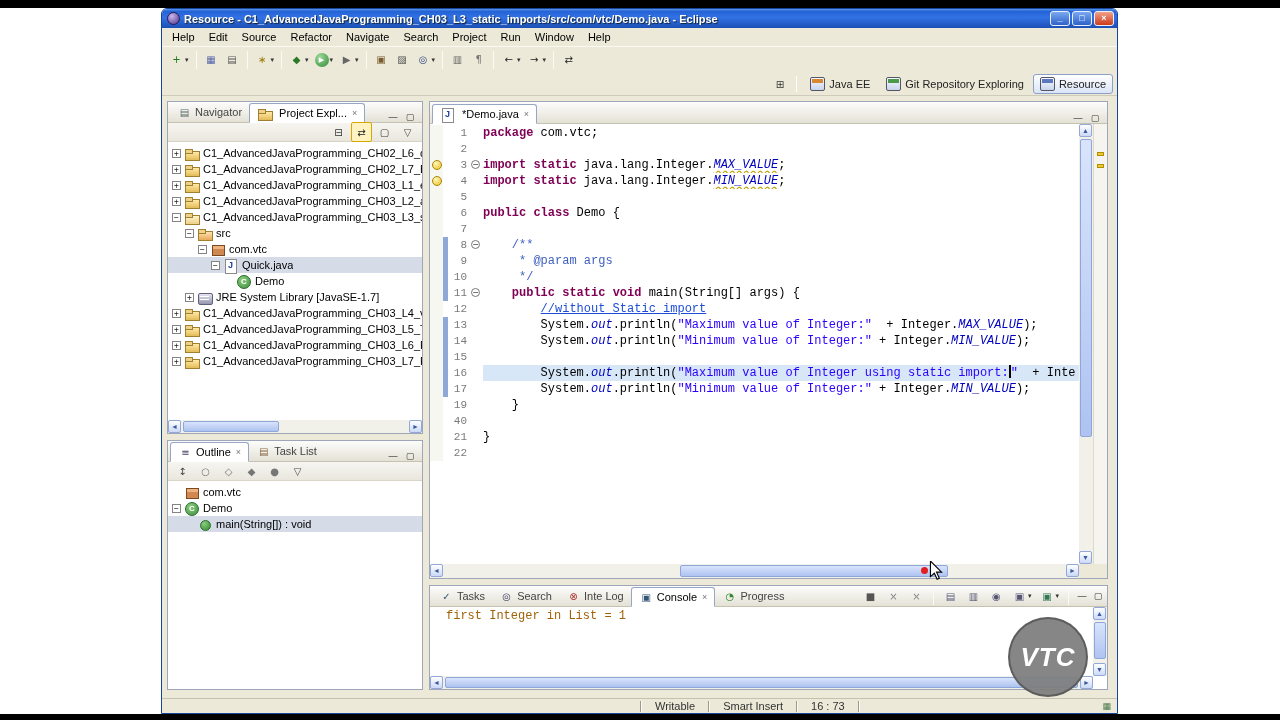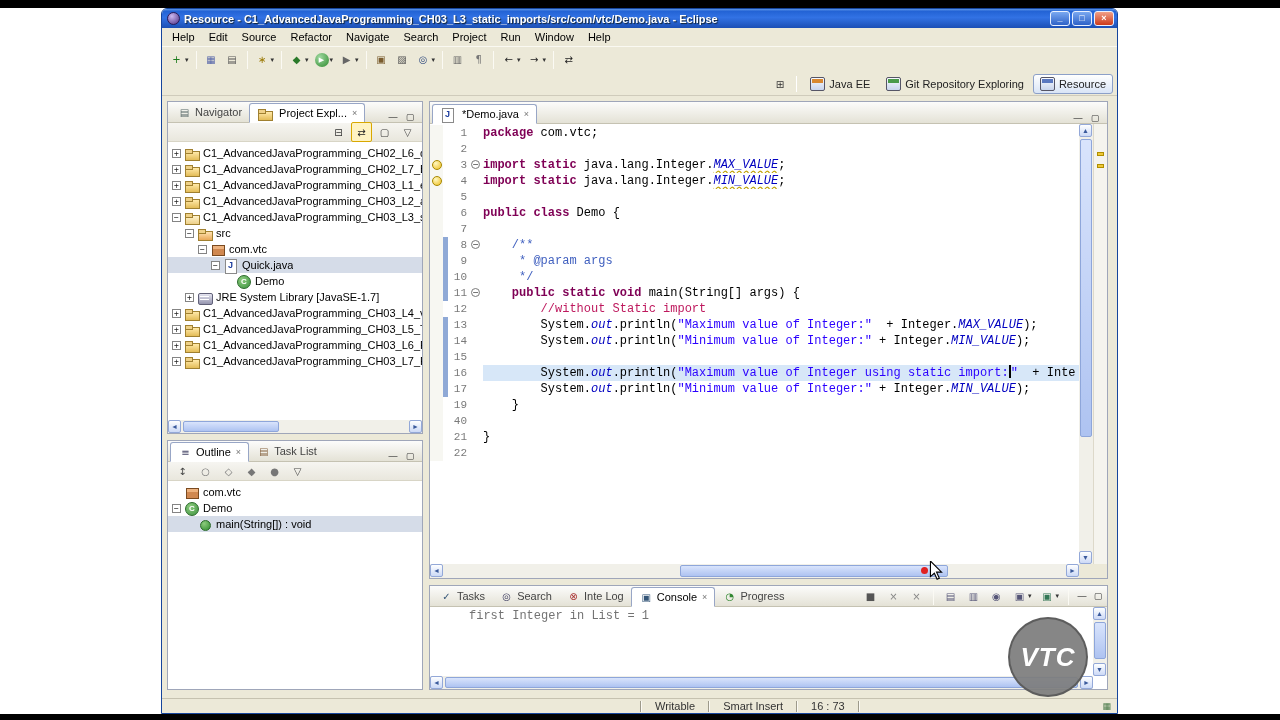--- a/index.html
+++ b/index.html
@@ -125,21 +125,21 @@
   .efold{width:13px;flex:none;position:relative;}
   .foldc{position:absolute;left:1px;top:3px;width:9px;height:9px;border:1px solid #7A7A7A;border-radius:50%;
       background:#fff;color:#333;font:8px/8px "DejaVu Sans",sans-serif;text-align:center;}
   .ecode{flex:1;white-space:pre;font:12px/16px "Liberation Mono","DejaVu Sans Mono",monospace;color:#000;overflow:hidden;}
   .eline.cur .ecode{background:#D7E7F8;}
   .bulb{display:block;width:10px;height:10px;border-radius:50%;margin:3px auto 0;
       background:radial-gradient(circle at 35% 30%,#FFF8C0,#EFBE1E);border:1px solid #A88800;}
   .s-k{color:#7F0055;font-weight:bold;}
   .s-p{color:#000;}
   .s-s{color:#2A00FF;}
-  .s-c{color:#be185d;}
+  .s-c{color:#1d4ed8;text-decoration:underline;}
   .s-j{color:#3F5FBF;}
   .s-f,.s-fw{color:#0000C0;font-style:italic;}
   .s-fw{text-decoration:underline;text-decoration-style:wavy;text-decoration-color:#BFA000;text-underline-offset:2px;}
   .caret{display:inline-block;width:2px;height:13px;background:#000;vertical-align:-2px;}
   .eruler{position:absolute;right:0;top:0;bottom:14px;width:14px;background:#F5F4EE;border-left:1px solid #DDD9CA;}
   .rmark{position:absolute;left:3px;width:7px;height:4px;background:#EFC837;border:1px solid #B08F00;}
   .ecorner{position:absolute;right:0;bottom:0;width:28px;height:14px;background:#ECE9D8;}
 
   
   .sb{display:flex;background:#F1F0E9;}
@@ -155,21 +155,21 @@
   .evscroll{position:absolute;right:14px;top:0;bottom:14px;width:14px;}
   .navhscroll{position:absolute;left:0;right:0;bottom:0;height:13px;}
   .chscroll{position:absolute;left:0;right:14px;bottom:0;height:13px;}
   .cvscroll{position:absolute;right:0;top:21px;bottom:13px;width:14px;}
 
   
   .ctabs{height:21px;display:flex;align-items:flex-end;background:linear-gradient(#FCFCFB,#E4E2D6);
       border-bottom:1px solid #C5C2B2;padding:0 2px;}
   .cbody{position:absolute;top:21px;left:0;right:14px;bottom:13px;background:#fff;overflow:hidden;}
   .cheader{font-size:11px;color:#000;padding:3px 4px 1px;white-space:nowrap;overflow:hidden;}
-  .cout{font:12px/15px "Liberation Mono","DejaVu Sans Mono",monospace;color:#737373;padding:2px 4px;white-space:pre;margin-left:35px;}
+  .cout{font:12px/15px "Liberation Mono","DejaVu Sans Mono",monospace;color:#a16207;padding:2px 16px;white-space:pre;}
   .ctools{display:flex;align-items:center;gap:2px;margin-left:auto;}
 
   
   .statusbar{position:absolute;left:0;right:0;bottom:0;height:15px;background:#ECE9D8;
       border-top:1px solid #C6C2B0;display:flex;align-items:center;font-size:11px;color:#333;}
   .sb-spacer{width:478px;flex:none;}
   .sbsep{width:0;height:11px;border-left:1px solid #9D9A8B;border-right:1px solid #FBFAF4;flex:none;}
   .sbitem{padding:0 13px;white-space:nowrap;}
   .sbright{margin-left:auto;margin-right:6px;font-size:9px;color:#4A7A4A;}
 

